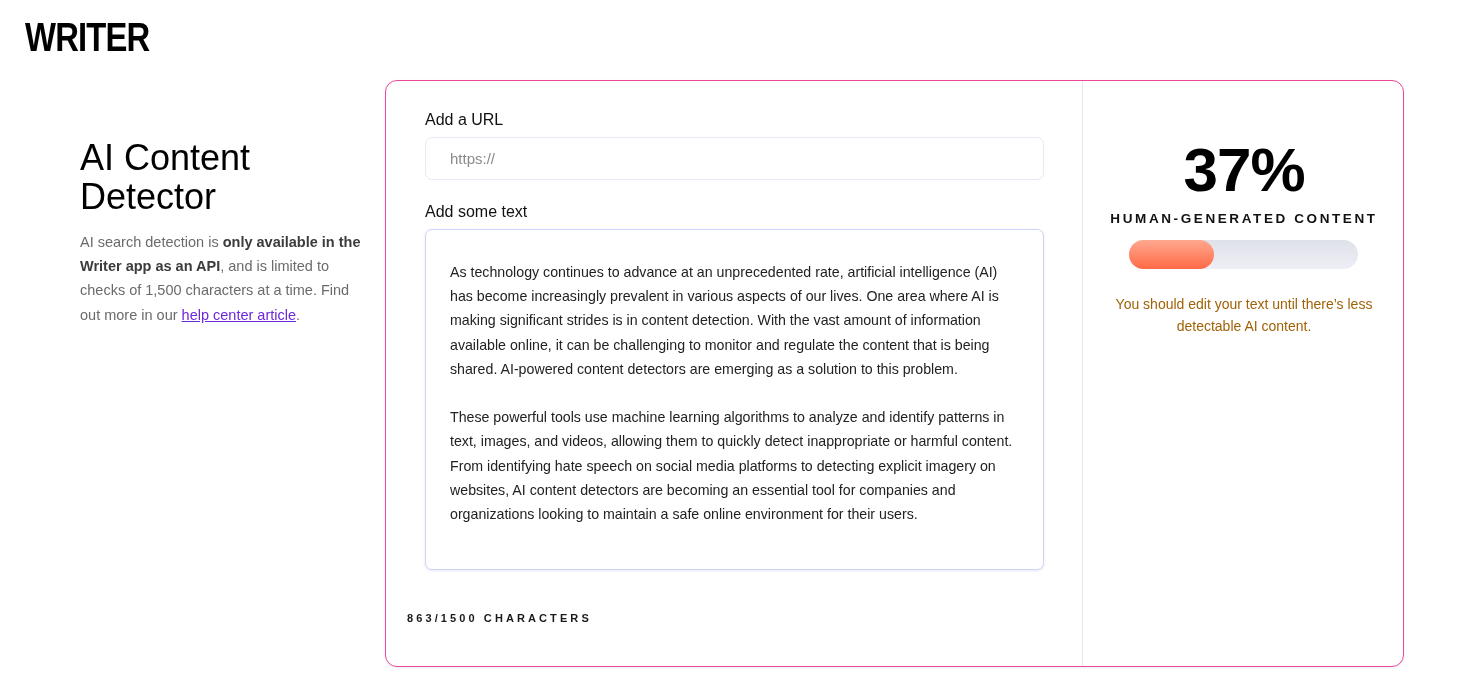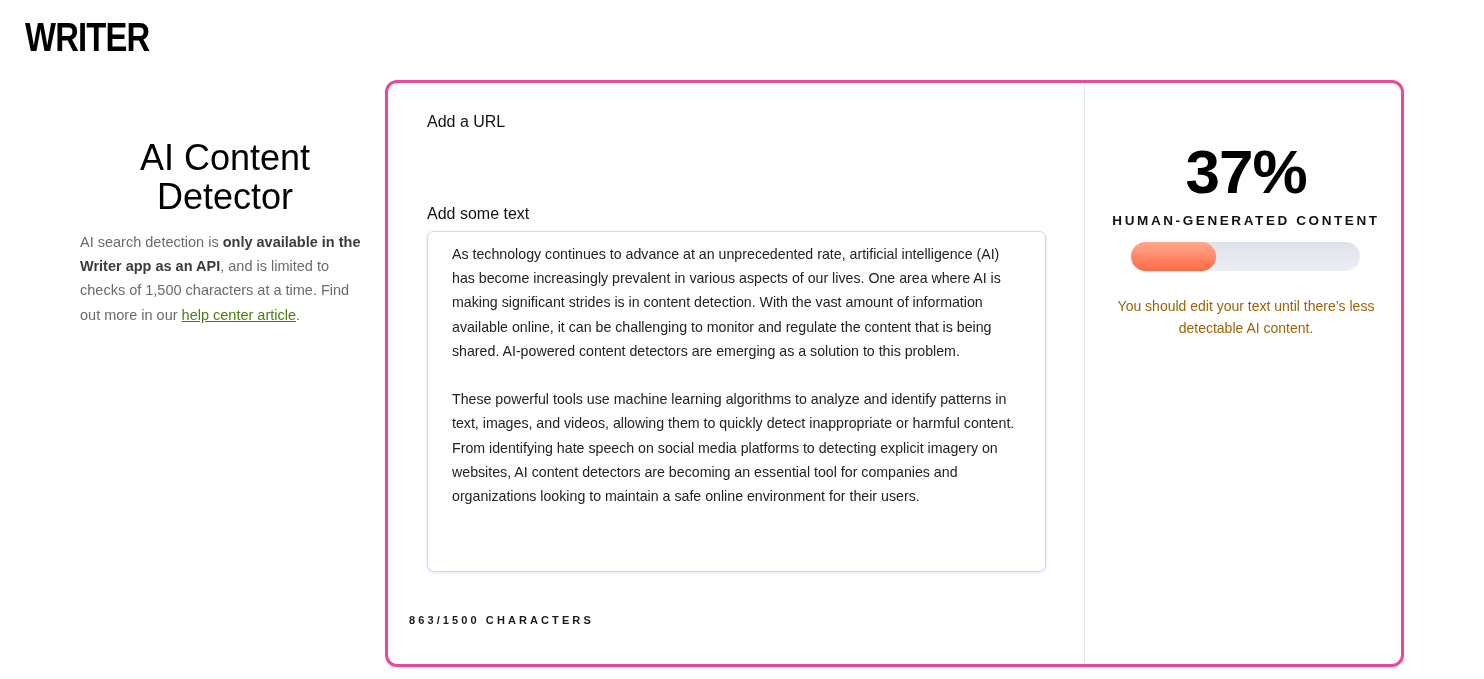--- a/index.html
+++ b/index.html
@@ -15,51 +15,50 @@
     font-weight: 900; font-size: 40px; letter-spacing: -1px;
     transform: scaleX(0.82); transform-origin: left top;
     color: #000; line-height: 46px;
   }
   .intro {
     position: absolute; left: 80px; top: 138px; width: 290px;
   }
   .intro h1 {
     font-size: 36px; font-weight: 400; line-height: 39px; color: #000;
     margin-bottom: 14px;
-    text-align: center;
   }
   .intro p {
     font-size: 14.5px; line-height: 24.2px; color: #6b6b6b;
     margin-bottom: 10px;
   }
   .intro p b { color: #3b3b3b; font-weight: 700; }
-  .intro a { color: #4d7c0f; text-decoration: underline; }
+  .intro a { color: #6d28d9; text-decoration: underline; }
 
   .card {
     position: absolute; left: 385px; top: 80px; width: 1019px; height: 587px;
-    border: 3px solid #ec4899; border-radius: 12px; background: #fff;
+    border: 1px solid #ec4899; border-radius: 12px; background: #fff;
     box-shadow: 0 1px 3px rgba(200,205,235,0.35);
   }
   .divider {
     position: absolute; left: 696px; top: 0; bottom: 0; width: 1px; background: #e8e9f0;
   }
   .field-label {
     position: absolute; left: 39px; font-size: 16px; color: #111; font-weight: 400;
   }
   .url-input {
     position: absolute; left: 39px; top: 56px; width: 619px; height: 43px;
     border: 1px solid #e8eaf3; border-radius: 7px; background: #fff;
     padding: 0 24px; font-size: 15px; color: #888;
     font-family: "Liberation Sans", sans-serif; outline: none;
   }
   .url-input::placeholder { color: #8a8a8a; }
   .text-area {
     position: absolute; left: 39px; top: 148px; width: 619px; height: 341px;
     border: 1px solid #cfd4fb; border-radius: 7px; background: #fff;
-    padding: 10px 24px; font-size: 14.2px; line-height: 24.2px; color: #222;
+    padding: 30px 24px; font-size: 14.2px; line-height: 24.2px; color: #222;
     box-shadow: 0 1px 3px rgba(180,190,240,0.35);
     overflow: hidden;
   }
   .text-area p { margin-bottom: 24.2px; }
   .char-count {
     position: absolute; left: 21px; top: 531px; font-size: 11px; font-weight: 700;
     letter-spacing: 3.1px; color: #1a1a1a;
   }
   .analyze-btn {
     position: absolute; left: 268px; top: 515px; width: 161px; height: 47px;
@@ -96,20 +95,21 @@
 
 <div class="logo">WRITER</div>
 
 <section class="intro">
   <h1>AI Content Detector</h1>
   <p><span>AI search detection is </span><b>only available in the Writer app as an API</b><span>, and is limited to checks of 1,500 characters at a time. Find out more in our </span><a href="#">help center article</a><span>.</span></p>
 </section>
 
 <div class="card">
   <div class="field-label" style="top:30px;">Add a URL</div>
+  <input class="url-input" type="text" placeholder="https://" style="">
 
   <div class="field-label" style="top:122px;">Add some text</div>
   <div class="text-area" contenteditable="true" style="">
     <p>As technology continues to advance at an unprecedented rate, artificial intelligence (AI) has become increasingly prevalent in various aspects of our lives. One area where AI is making significant strides is in content detection. With the vast amount of information available online, it can be challenging to monitor and regulate the content that is being shared. AI-powered content detectors are emerging as a solution to this problem.</p>
     <p>These powerful tools use machine learning algorithms to analyze and identify patterns in text, images, and videos, allowing them to quickly detect inappropriate or harmful content. From identifying hate speech on social media platforms to detecting explicit imagery on websites, AI content detectors are becoming an essential tool for companies and organizations looking to maintain a safe online environment for their users.</p>
   </div>
 
   <div class="char-count">863/1500 CHARACTERS</div>
 
   <div class="divider"></div>

